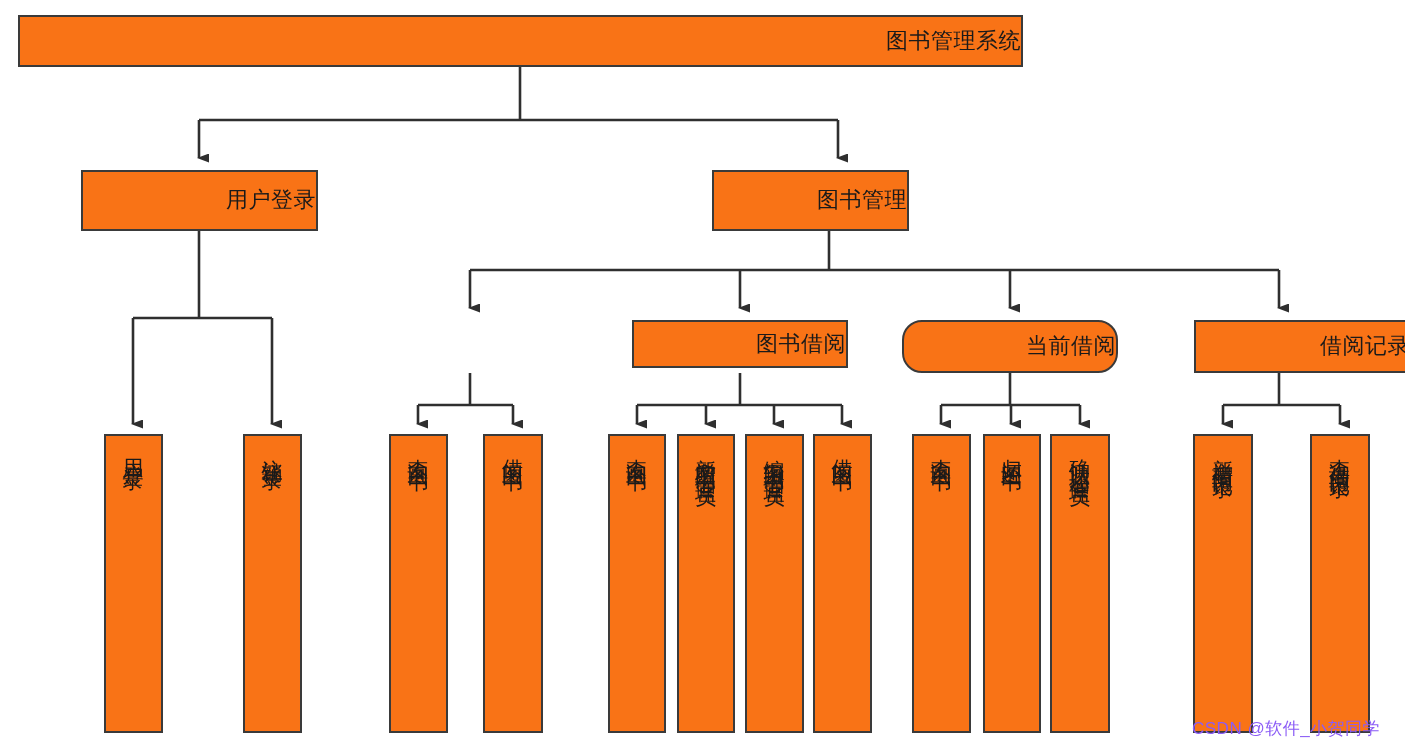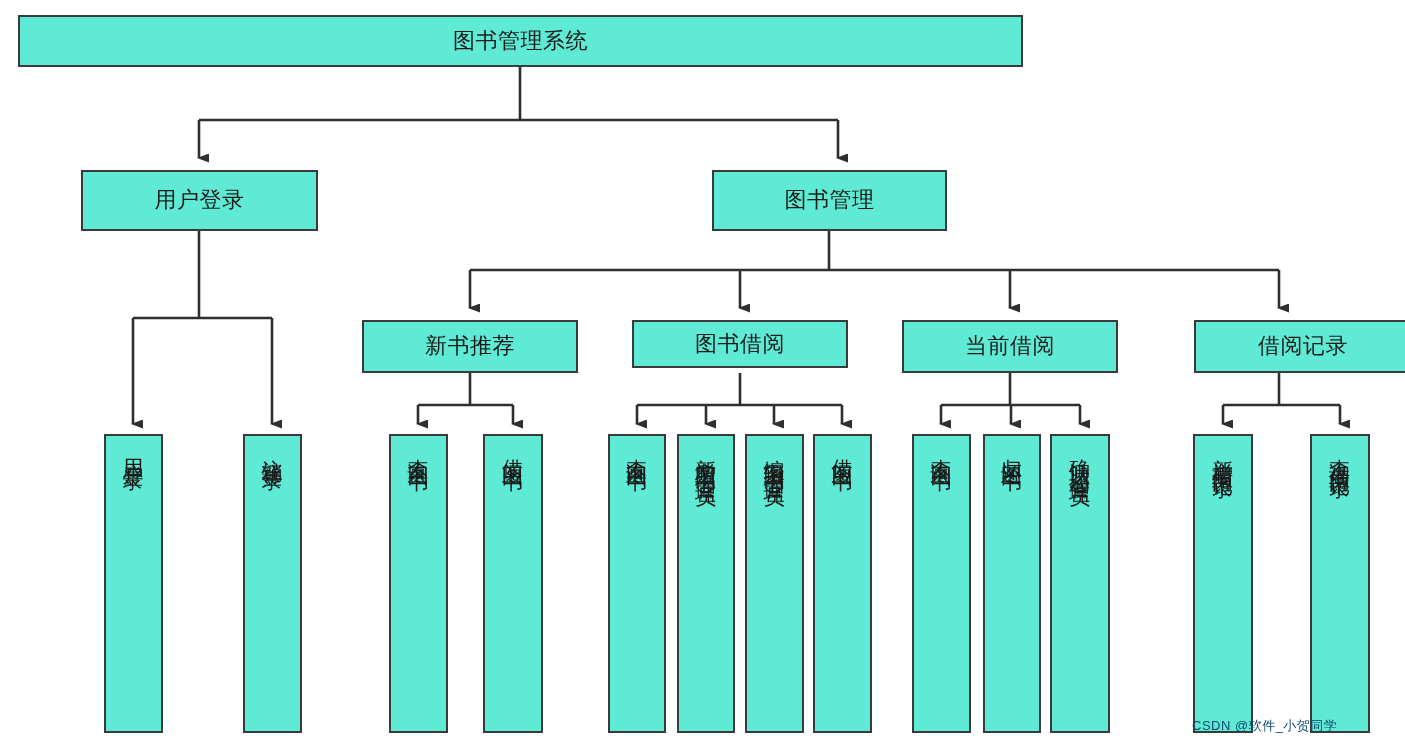--- a/index.html
+++ b/index.html
@@ -24,24 +24,24 @@
     position: absolute;
     left: 0;
     top: 0;
     width: 1405px;
     height: 747px;
   }
   .node-box {
     position: absolute;
     box-sizing: border-box;
     border: 2px solid #3a3a3a;
-    background: #5eead4;
+    background: #f97316;
     display: flex;
     align-items: center;
-    justify-content: center;
+    justify-content: flex-end;
     color: #1a1a1a;
     font-family: "Liberation Sans", "DejaVu Sans", sans-serif;
   }
   .node-label {
     display: block;
     text-align: center;
     line-height: 1.12;
     letter-spacing: 0.5px;
     color: #1a1a1a;
     white-space: pre;
@@ -56,22 +56,22 @@
   .node-vertical .node-label {
     writing-mode: vertical-rl;
     text-orientation: upright;
     font-size: 21px;
     letter-spacing: 4px;
     line-height: 1.0;
     margin: 0 auto;
   }
   .watermark {
     position: absolute;
-    color: #0c4a6e;
-    font-size: 13px;
+    color: #8b5cf6;
+    font-size: 17px;
     font-family: "Liberation Sans", "DejaVu Sans", sans-serif;
     white-space: nowrap;
     pointer-events: none;
     letter-spacing: 0.5px;
     text-align: center;
   }
 </style>
 </head>
 <body>
 
@@ -130,33 +130,30 @@
   </svg>
 
   <div class="node-box node-horizontal" style="left:18px; top:15px; width:1005px; height:52px;">
     <span class="node-label">图书管理系统</span>
   </div>
 
   <div class="node-box node-horizontal" style="left:81px; top:170px; width:237px; height:61px;">
     <span class="node-label">用户登录</span>
   </div>
 
-  <div class="node-box node-horizontal" style="left:712px; top:170px; width:235px; height:61px;">
+  <div class="node-box node-horizontal" style="left:712px; top:170px; width:197px; height:61px;">
     <span class="node-label">图书管理</span>
   </div>
 
-  <div class="node-box node-horizontal" style="left:362px; top:320px; width:216px; height:53px;">
-    <span class="node-label">新书推荐</span>
-  </div>
 
   <div class="node-box node-horizontal" style="left:632px; top:320px; width:216px; height:48px;">
     <span class="node-label">图书借阅</span>
   </div>
 
-  <div class="node-box node-horizontal" style="left:902px; top:320px; width:216px; height:53px;">
+  <div class="node-box node-horizontal" style="left:902px; top:320px; width:216px; height:53px;border-radius:20px;">
     <span class="node-label">当前借阅</span>
   </div>
 
   <div class="node-box node-horizontal" style="left:1170px; top:320px; width:218px; height:53px;margin-left:24px;">
     <span class="node-label">借阅记录</span>
   </div>
 
   <div class="node-box node-vertical" style="left:104px; top:434px; width:59px; height:299px;">
     <span class="node-label">用户登录</span>
   </div>

